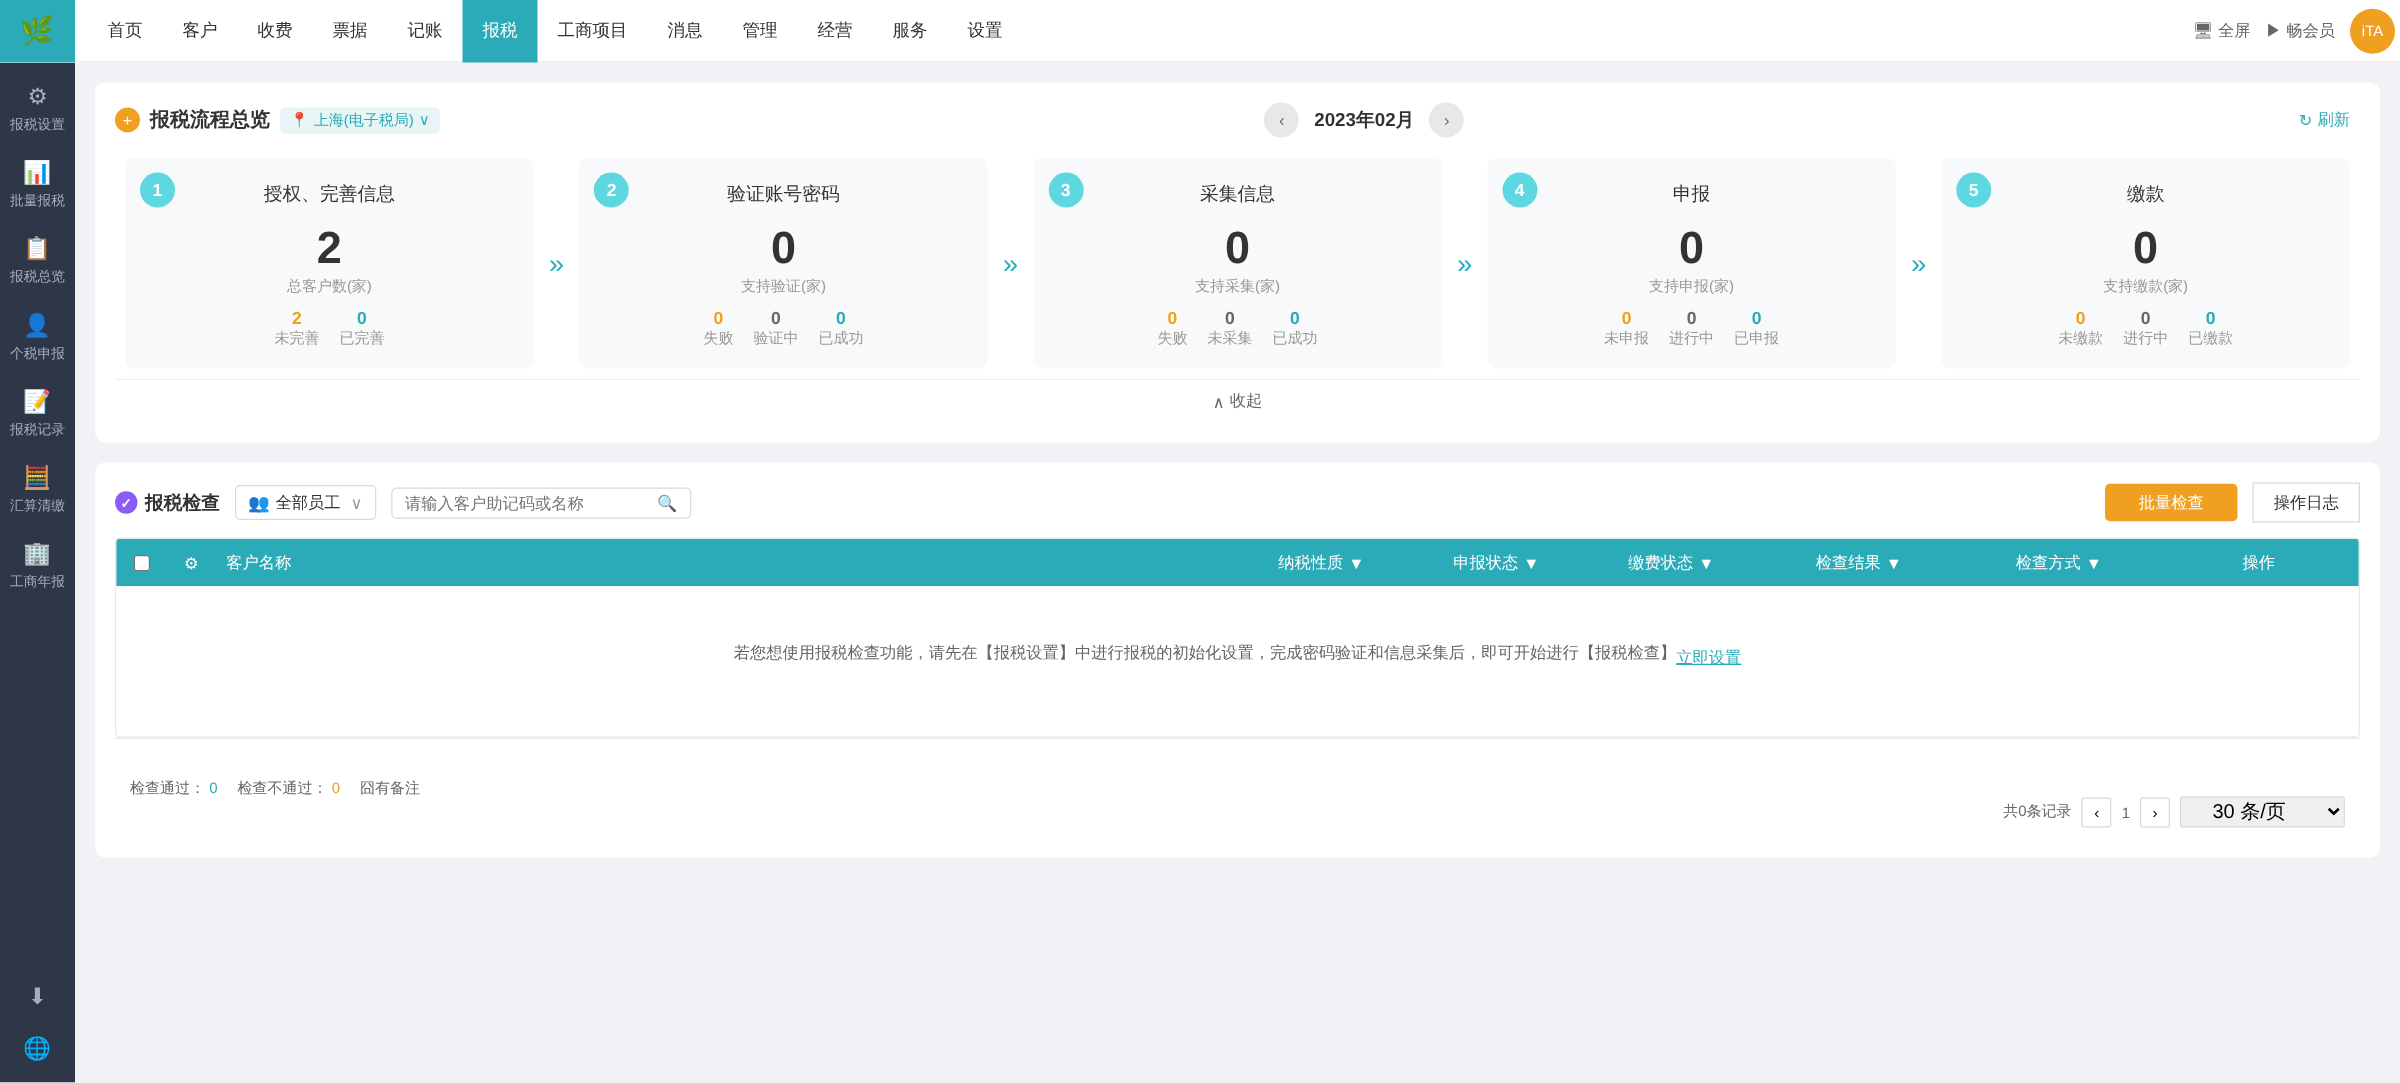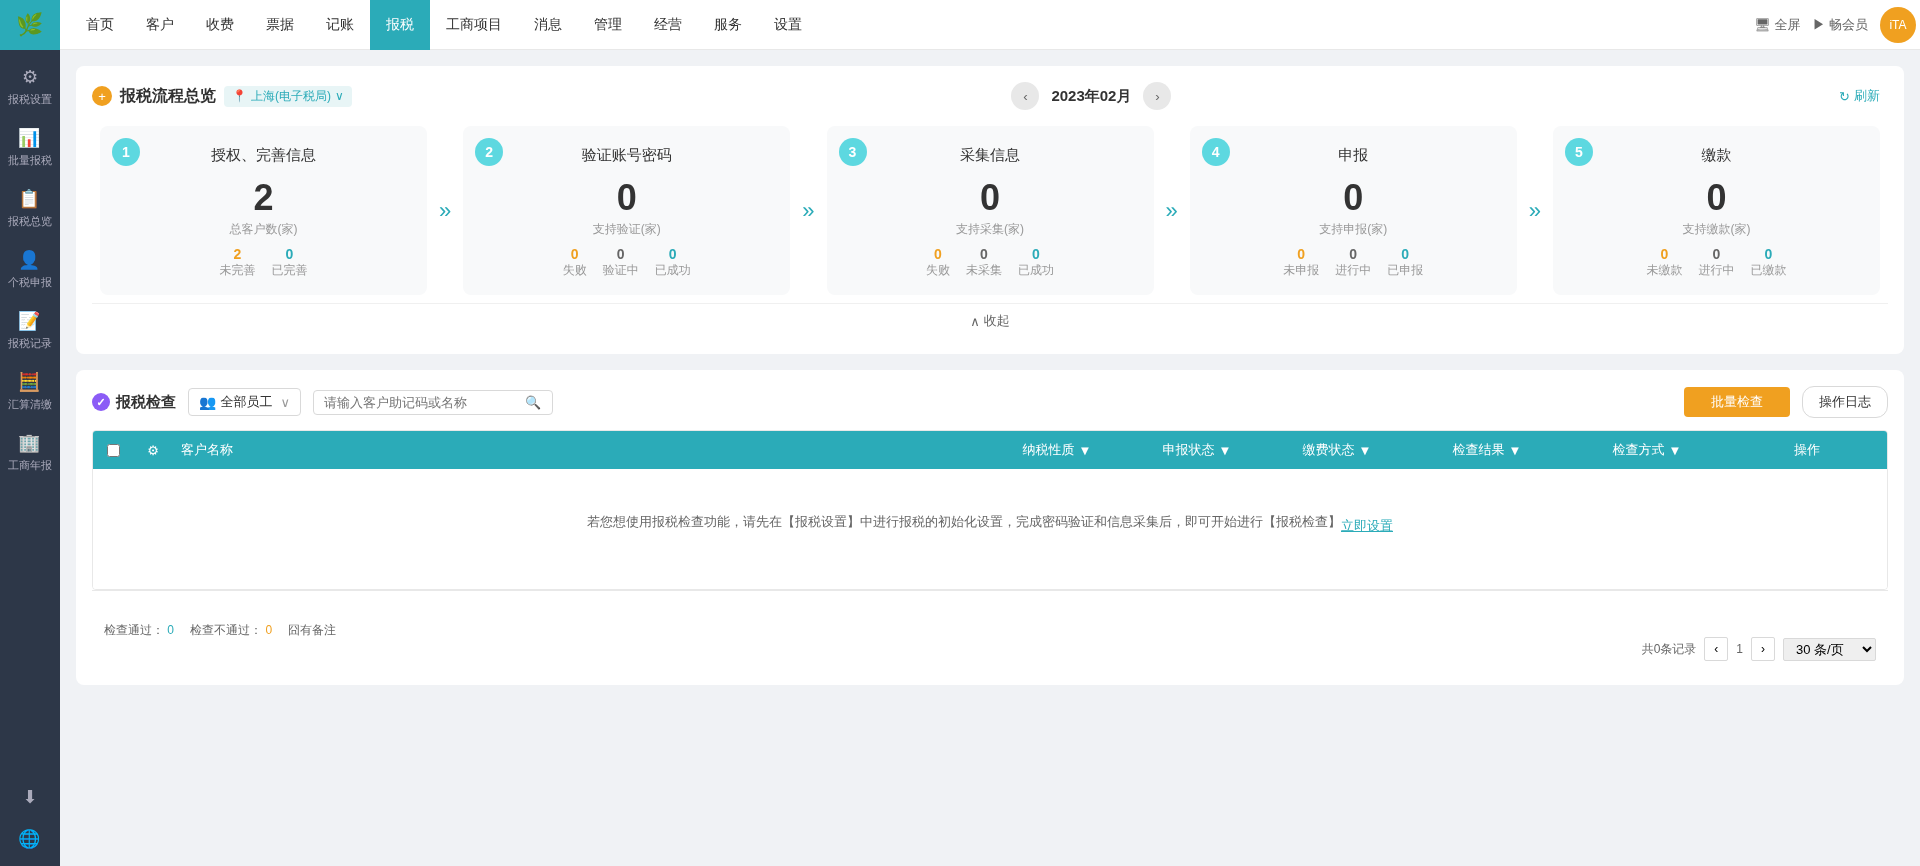--- a/index.html
+++ b/index.html
@@ -123,21 +123,21 @@
     .search-box {
       display: flex; align-items: center; border: 1px solid #d9d9d9; border-radius: 4px;
       padding: 4px 10px; flex: 1; max-width: 240px; background: #fff;
     }
     .search-input { border: none; outline: none; flex: 1; font-size: 13px; color: #999; }
     .batch-btn {
       background: #f0a020; color: #fff; border: none; border-radius: 4px;
       padding: 6px 27px; cursor: pointer; font-size: 13px; margin-left: auto;
     }
     .log-btn {
-      background: #fff; color: #333; border: 1px solid #d9d9d9; border-radius: 12px;
+      background: #fff; color: #333; border: 1px solid #d9d9d9; border-radius: 0;
       padding: 6px 16px; cursor: pointer; font-size: 13px;
     }
 
     
     .table-wrap { border: 1px solid #e8e8e8; border-radius: 4px; overflow: hidden; }
     .table-header {
       display: grid;
       grid-template-columns: 40px 40px 1fr 140px 140px 140px 160px 160px 160px;
       background: #2babb8; color: #fff; font-size: 13px;
     }
@@ -153,21 +153,21 @@
     .empty-link { color: #2babb8; cursor: pointer; margin-top: 8px; text-decoration: underline; }
 
     
     .table-footer {
       display: flex; align-items: center; padding: 8px 12px; border-top: 1px solid #e8e8e8;
       background: #fff; font-size: 12px; color: #666;
     }
     .footer-left { display: flex; gap: 16px; }
     .footer-right { margin-left: auto; display: flex; align-items: center; gap: 8px; margin-top: 38px; }
     .page-btn { width: 24px; height: 24px; border: 1px solid #d9d9d9; background: #fff; cursor: pointer; border-radius: 2px; font-size: 12px; }
-    .page-select { border: 1px solid #d9d9d9; border-radius: 2px; padding: 2px 8px; font-size: 13px; }
+    .page-select { border: 1px solid #d9d9d9; border-radius: 2px; padding: 2px 21px; font-size: 16px; }
     .link-orange { color: #f0a020; cursor: pointer; }
     .link-teal { color: #2babb8; cursor: pointer; }
     .section-header-row { display: flex; align-items: center; width: 100%; }
 
     .sidebar-bottom { margin-top: auto; }
   </style>
 </head>
 <body>
 
 <div class="top-nav">

